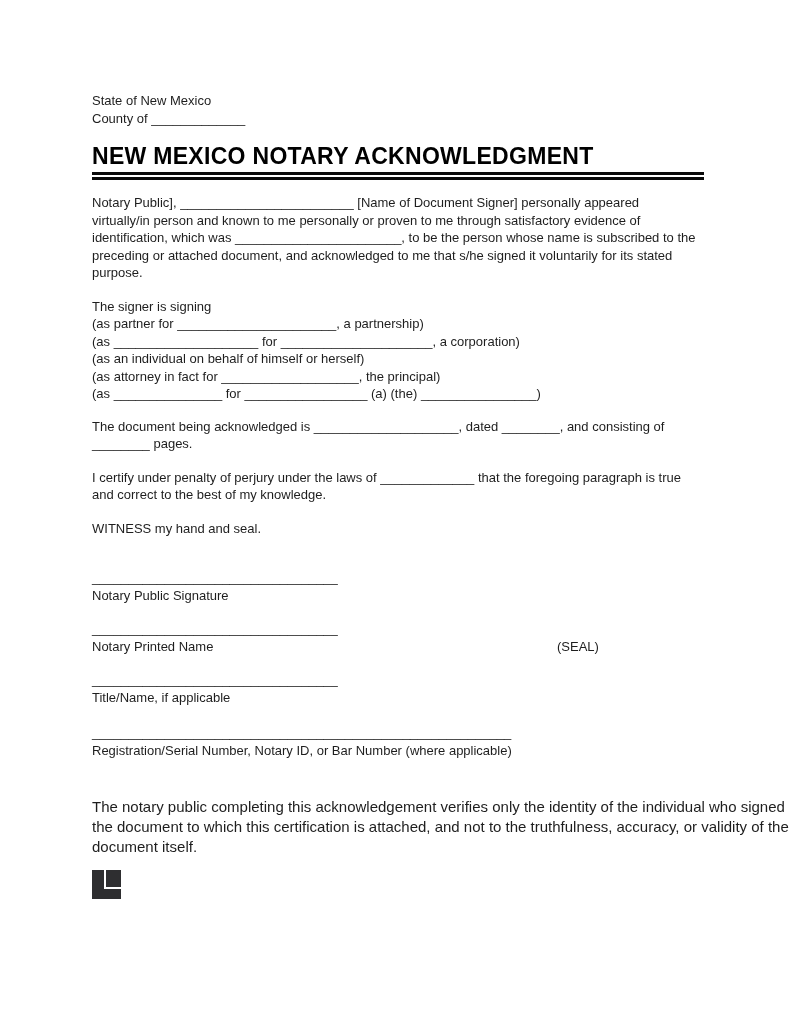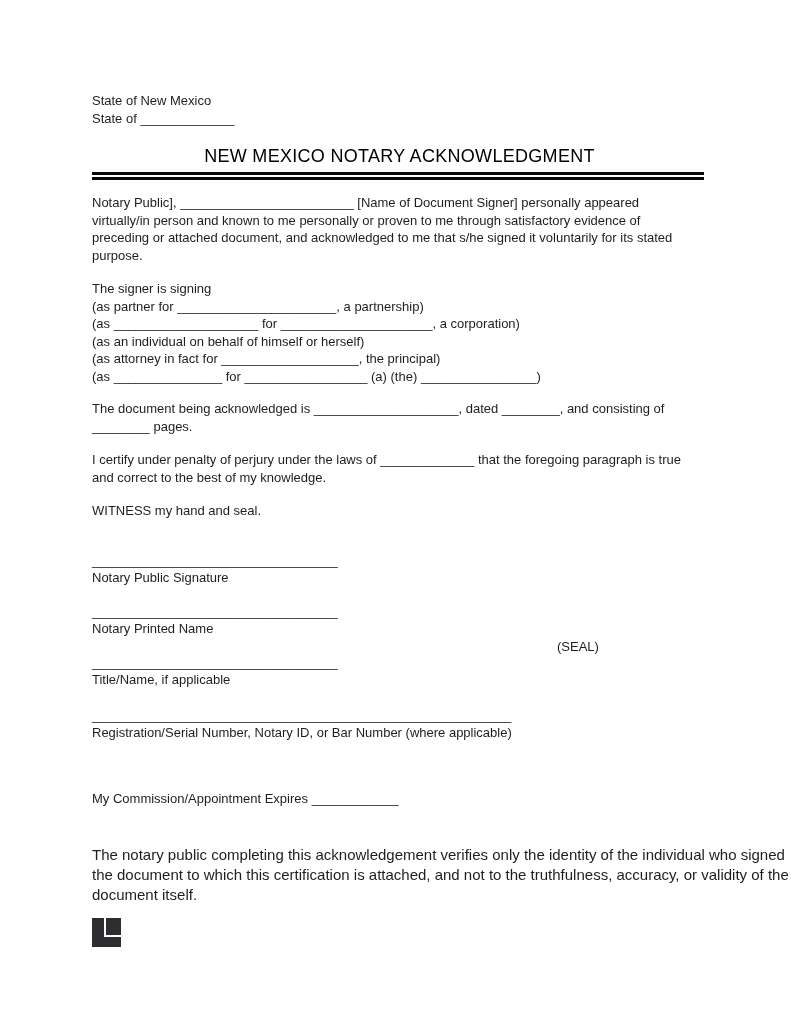--- a/index.html
+++ b/index.html
@@ -18,24 +18,23 @@
     font-size: 13px;
     line-height: 17.5px;
     color: #1e1e1e;
     overflow: hidden;
   }
   .ln { white-space: nowrap; }
 
   .doc-title {
     margin: 16px 0 0 0;
     width: 615px;
-    text-align: center;
-    font-size: 18px;
+    font-size: 23px;
     line-height: 26px;
-    font-weight: normal;
+    font-weight: bold;
     color: #000000;
     letter-spacing: 0.3px;
   }
   .title-rule {
     margin-top: 3px;
     width: 612px;
   }
   .title-rule .r1 { height: 3px; background: #0a0a0a; }
   .title-rule .gap { height: 2px; background: #ffffff; }
   .title-rule .r2 { height: 3px; background: #0a0a0a; }
@@ -88,34 +87,35 @@
     background: #ffffff;
   }
 </style>
 </head>
 <body>
 
 <div class="page">
 
   <div class="doc-header">
     <div class="ln">State of New Mexico</div>
-    <div class="ln">State of _____________</div>
+    <div class="ln">County of _____________</div>
   </div>
 
   <h1 class="doc-title">NEW MEXICO NOTARY ACKNOWLEDGMENT</h1>
 
   <div class="title-rule">
     <div class="r1"></div>
     <div class="gap"></div>
     <div class="r2"></div>
   </div>
 
   <section class="para-opening">
     <div class="ln">Notary Public], ________________________ [Name of Document Signer] personally appeared</div>
     <div class="ln">virtually/in person and known to me personally or proven to me through satisfactory evidence of</div>
+    <div class="ln">identification, which was _______________________, to be the person whose name is subscribed to the</div>
     <div class="ln">preceding or attached document, and acknowledged to me that s/he signed it voluntarily for its stated</div>
     <div class="ln">purpose.</div>
   </section>
 
   <section class="para-signer">
     <div class="ln">The signer is signing</div>
     <div class="ln">(as partner for ______________________, a partnership)</div>
     <div class="ln">(as ____________________ for _____________________, a corporation)</div>
     <div class="ln">(as an individual on behalf of himself or herself)</div>
     <div class="ln">(as attorney in fact for ___________________, the principal)</div>
@@ -149,21 +149,20 @@
     <div class="ln">Title/Name, if applicable</div>
   </div>
 
   <div class="sig-unit-reg">
     <div class="ln">__________________________________________________________</div>
     <div class="ln">Registration/Serial Number, Notary ID, or Bar Number (where applicable)</div>
   </div>
 
   <div class="seal">(SEAL)</div>
 
-  <div class="commission">My Commission/Appointment Expires ____________</div>
 
   <footer>
     <div class="disclaimer">
       <div class="ln">The notary public completing this acknowledgement verifies only the identity of the individual who signed</div>
       <div class="ln">the document to which this certification is attached, and not to the truthfulness, accuracy, or validity of the</div>
       <div class="ln">document itself.</div>
     </div>
     <div class="logo"></div>
   </footer>
 

